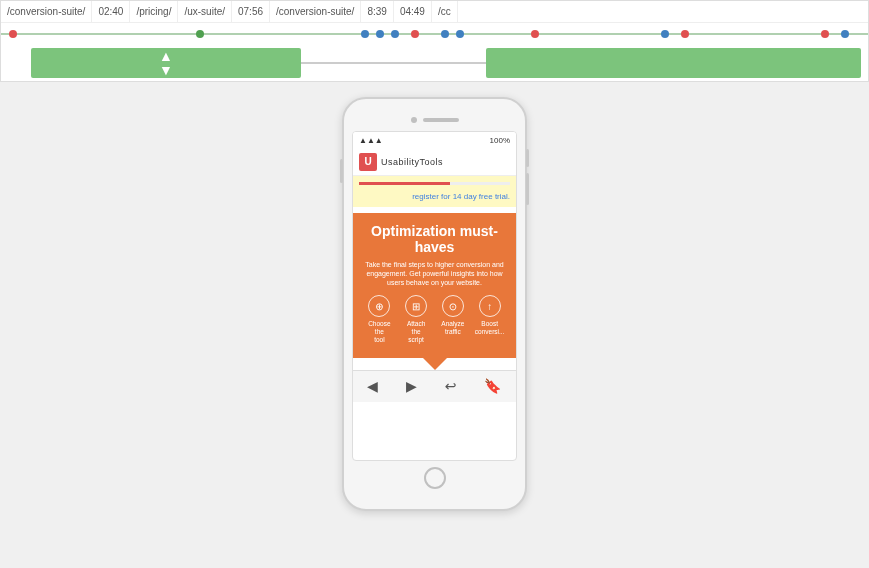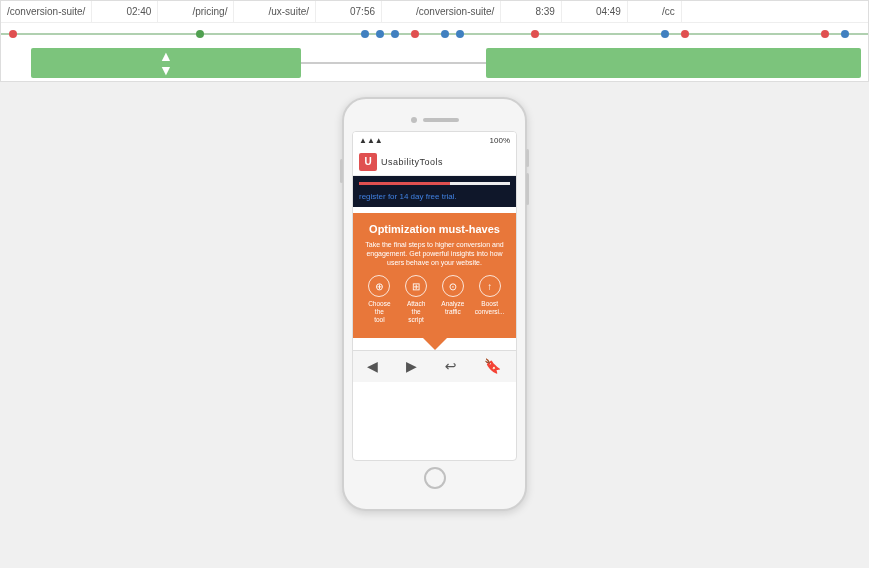--- a/index.html
+++ b/index.html
@@ -23,21 +23,20 @@
     }
 
     .timeline-header {
       display: flex;
       align-items: center;
       height: 22px;
       background: #fff;
       border-bottom: 1px solid #eee;
       overflow: hidden;
       white-space: nowrap;
-      gap: 28px;
     }
 
     .timeline-header-item {
       display: inline-flex;
       align-items: center;
       padding: 0 6px;
       border-right: 1px solid #eee;
       height: 100%;
       color: #555;
       font-size: 10px;
@@ -205,21 +204,22 @@
     }
 
     .phone-logo-text {
       font-size: 9px;
       color: #333;
       letter-spacing: 0.5px;
     }
 
     .phone-hero {
       padding: 6px;
-      background: #0f172a;
+      background: #fef9c3;
+      text-align: right;
     }
 
     .phone-progress-bar {
       width: 100%;
       height: 3px;
       background: #eee;
       margin-bottom: 4px;
     }
 
     .phone-progress-fill {
@@ -233,21 +233,21 @@
       color: #4080e0;
     }
 
     .phone-orange-section {
       background: #e8773a;
       padding: 10px 8px 8px 8px;
       margin-top: 6px;
     }
 
     .phone-orange-title {
-      font-size: 11px;
+      font-size: 14px;
       color: #fff;
       text-align: center;
       font-weight: bold;
       margin-bottom: 5px;
     }
 
     .phone-orange-desc {
       font-size: 7px;
       color: #fff;
       text-align: center;

